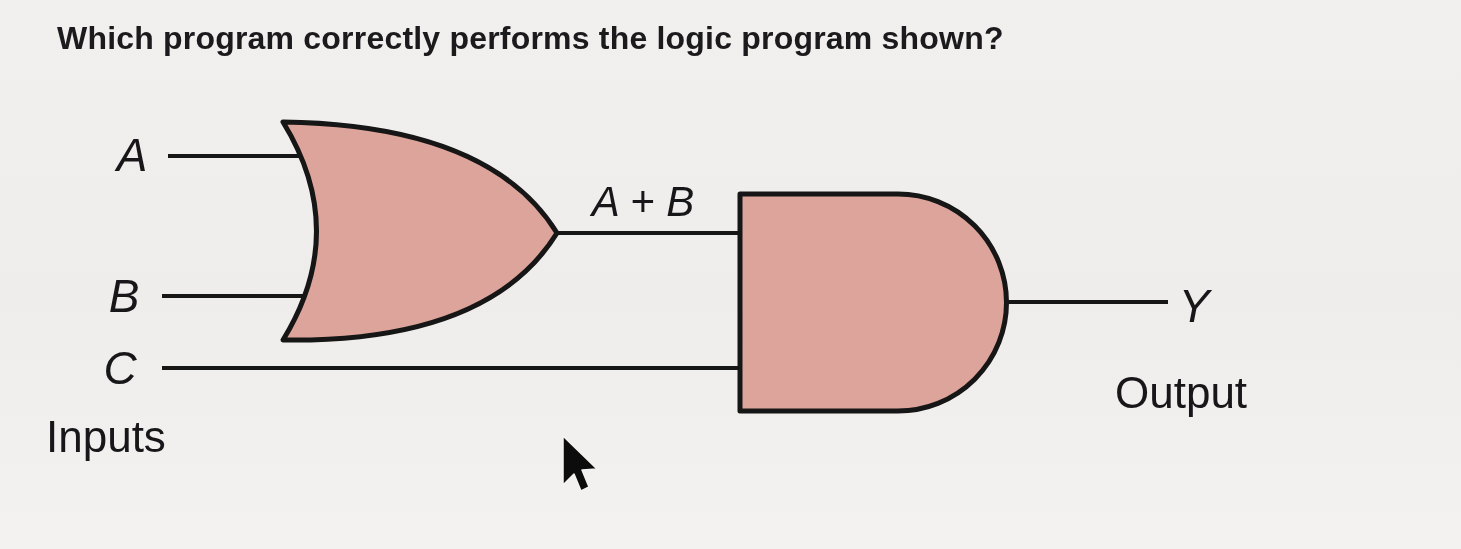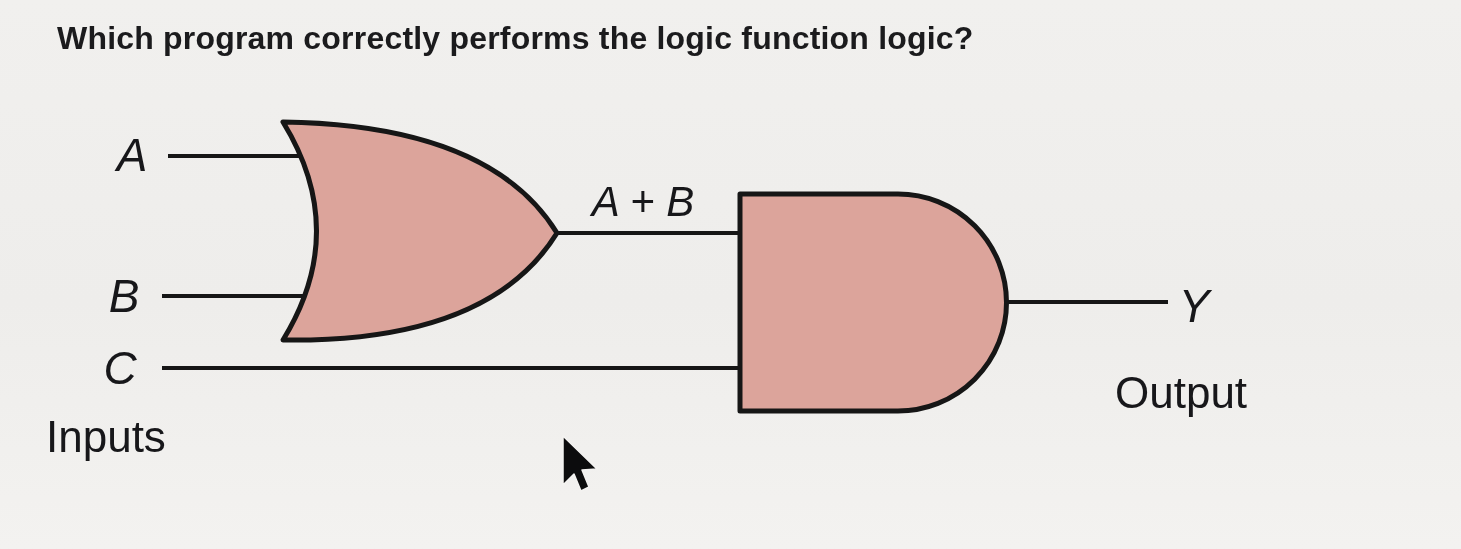--- a/index.html
+++ b/index.html
@@ -70,21 +70,21 @@
     stroke: #f4f3f1;
     stroke-width: 1.5;
     stroke-linejoin: round;
   }
 </style>
 </head>
 <body>
 
 <div class="screen">
 
-  <h1 class="title">Which program correctly performs the logic function logic?</h1>
+  <h1 class="title">Which program correctly performs the logic program shown?</h1>
 
   <svg class="circuit" width="1461" height="549" viewBox="0 0 1461 549">
 
     <line class="wire" x1="168" y1="156" x2="305" y2="156"></line>
     <line class="wire" x1="162" y1="296" x2="312" y2="296"></line>
     <line class="wire" x1="162" y1="368" x2="740" y2="368"></line>
 
     <line class="wire" x1="557" y1="233" x2="742" y2="233"></line>
 
     <line class="wire" x1="1006" y1="302" x2="1168" y2="302"></line>

